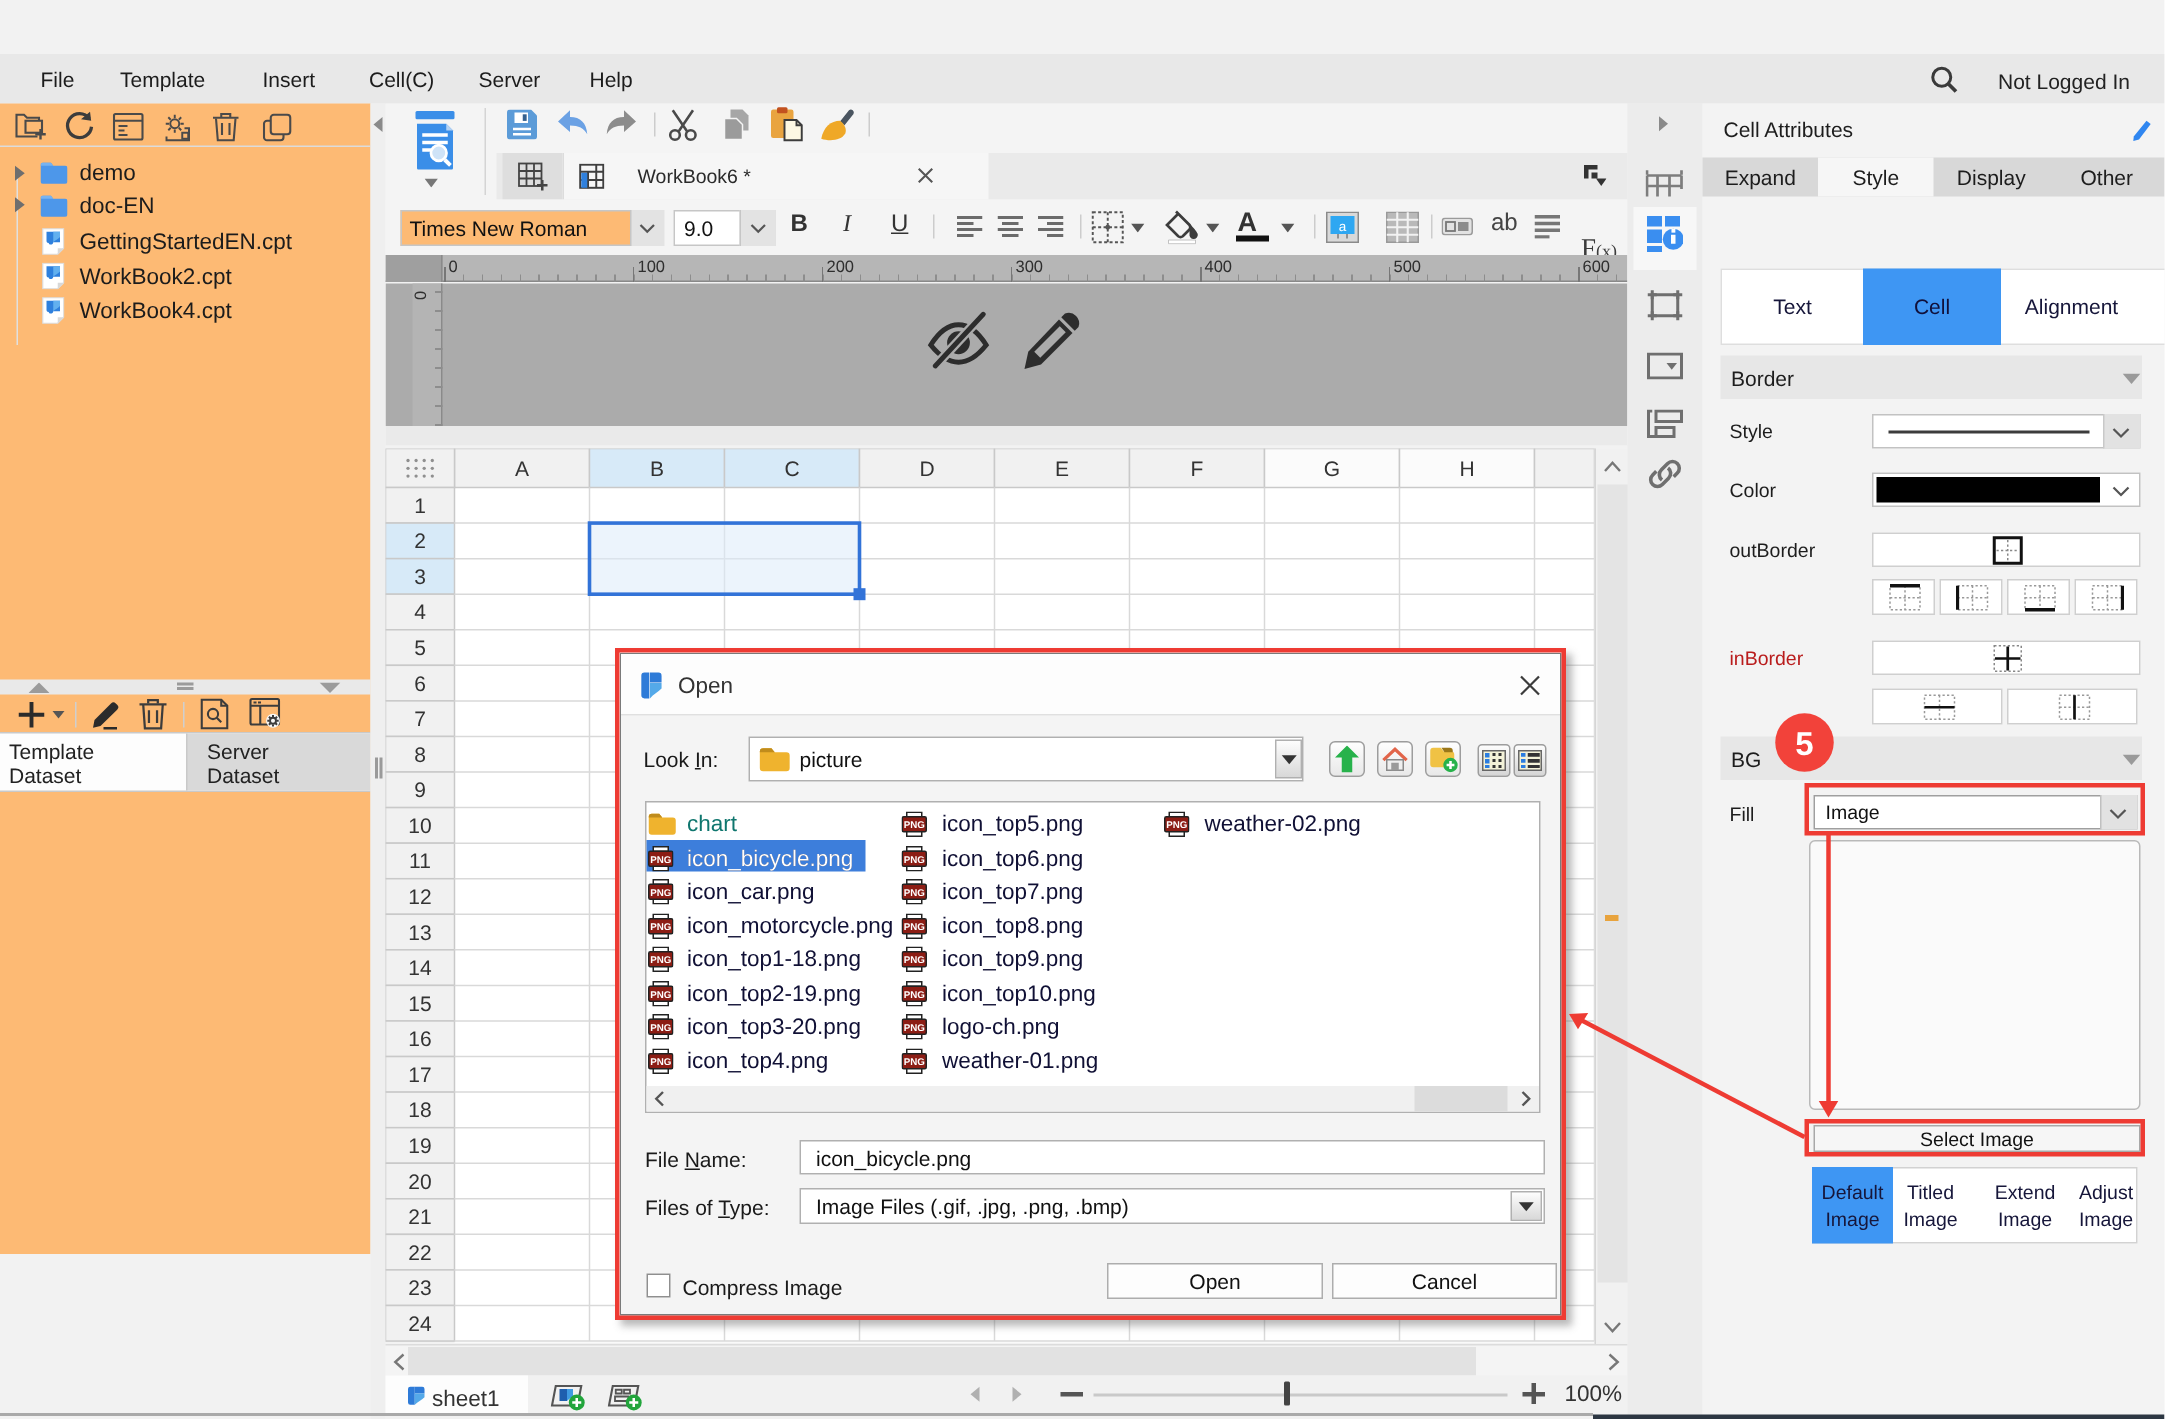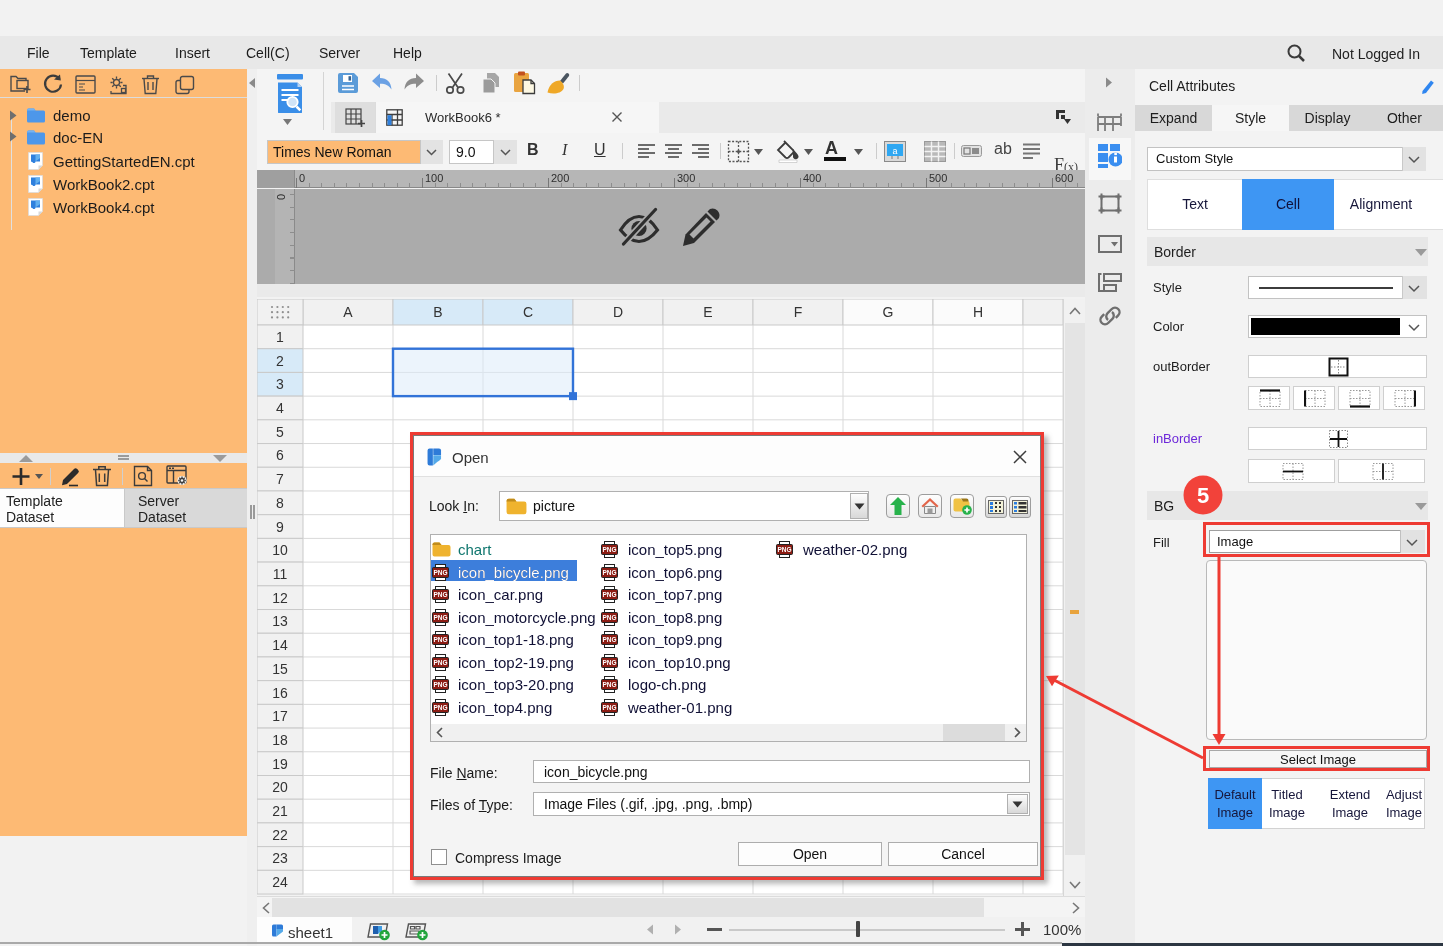--- a/index.html
+++ b/index.html
@@ -567,27 +567,20 @@
   </svg>
 
   <div class="abs" style="left:0;top:36px;width:308px;height:26px;background:#d8d8d8;font-size:14px;color:#1d1d1d;">
     <div class="abs" style="left:77px;top:0;width:77px;height:26px;background:#f6f6f6;"></div>
     <div class="abs" style="left:0;top:5px;width:77px;text-align:center;">Expand</div>
     <div class="abs" style="left:77px;top:5px;width:77px;text-align:center;">Style</div>
     <div class="abs" style="left:154px;top:5px;width:77px;text-align:center;">Display</div>
     <div class="abs" style="left:231px;top:5px;width:77px;text-align:center;">Other</div>
   </div>
 
-  <div class="abs" style="left:12px;top:78px;width:279px;height:24px;background:#fff;border:1px solid #c2c2c2;">
-    <div class="abs" style="left:8px;top:3px;font-size:13px;color:#111;">Custom Style</div>
-    <div class="abs" style="left:254px;top:-1px;width:24px;height:24px;background:#e2e2e2;border-left:1px solid #c9c9c9;"></div>
-    <svg class="abs" style="left:260px;top:8px;" width="12" height="8" viewBox="0 0 12 8">
-          <path d="M1 1 L6 6 L11 1" fill="none" stroke="#555" stroke-width="1.5"></path>
-        </svg>
-  </div>
 
   <div class="abs" style="left:12px;top:110px;width:316px;height:51px;background:#fff;border:1px solid #dedede;text-decoration:underline;">
     <div class="abs" style="left:94px;top:-1px;width:92px;height:51px;background:#3e96f3;"></div>
     <div class="abs" style="left:0;top:16px;width:94px;text-align:center;font-size:14px;color:#16163a;">Text</div>
     <div class="abs" style="left:94px;top:16px;width:92px;text-align:center;font-size:14px;color:#10103a;">Cell</div>
     <div class="abs" style="left:186px;top:16px;width:94px;text-align:center;font-size:14px;color:#16163a;">Alignment</div>
   </div>
 
   <div class="abs" style="left:12px;top:168px;width:281px;height:29px;background:#e7e7e7;">
     <div class="abs" style="left:7px;top:7px;font-size:14px;color:#1d1d1d;">Border</div>
@@ -650,21 +643,21 @@
   <div class="abs" style="left:248px;top:317px;width:42px;height:24px;background:#fff;border:1px solid #cfcfcf;">
     <svg class="abs" style="left:10px;top:2px;" width="22" height="19" viewBox="0 0 22 19">
       <g stroke="#999" stroke-width="1" stroke-dasharray="1.5 1.5" fill="none">
             <rect x="1" y="1.5" width="20" height="16"></rect>
             <path d="M11 1.5 v16 M1 9.5 h20"></path>
           </g>
       <path d="M21 1.5 v16" stroke="#111" stroke-width="2.2"></path>
     </svg>
   </div>
 
-  <div class="abs" style="left:18px;top:362px;font-size:13px;color:#6d28d9;">inBorder</div>
+  <div class="abs" style="left:18px;top:362px;font-size:13px;color:#b91c1c;">inBorder</div>
   <div class="abs" style="left:113px;top:358px;width:179px;height:23px;background:#fff;border:1px solid #cfcfcf;">
     <svg class="abs" style="left:79px;top:1px;" width="21" height="20" viewBox="0 0 21 20">
       <rect x="1.5" y="1.5" width="18" height="17" fill="none" stroke="#888" stroke-width="1" stroke-dasharray="1.5 1.5"></rect>
       <path d="M10.5 2 v16 M2 10 h17" stroke="#111" stroke-width="1.8"></path>
     </svg>
   </div>
   <div class="abs" style="left:113px;top:390px;width:87px;height:24px;background:#fff;border:1px solid #cfcfcf;">
     <svg class="abs" style="left:33px;top:2px;" width="22" height="19" viewBox="0 0 22 19">
       <g stroke="#999" stroke-width="1" stroke-dasharray="1.5 1.5" fill="none">
             <rect x="1" y="1.5" width="20" height="16"></rect>

